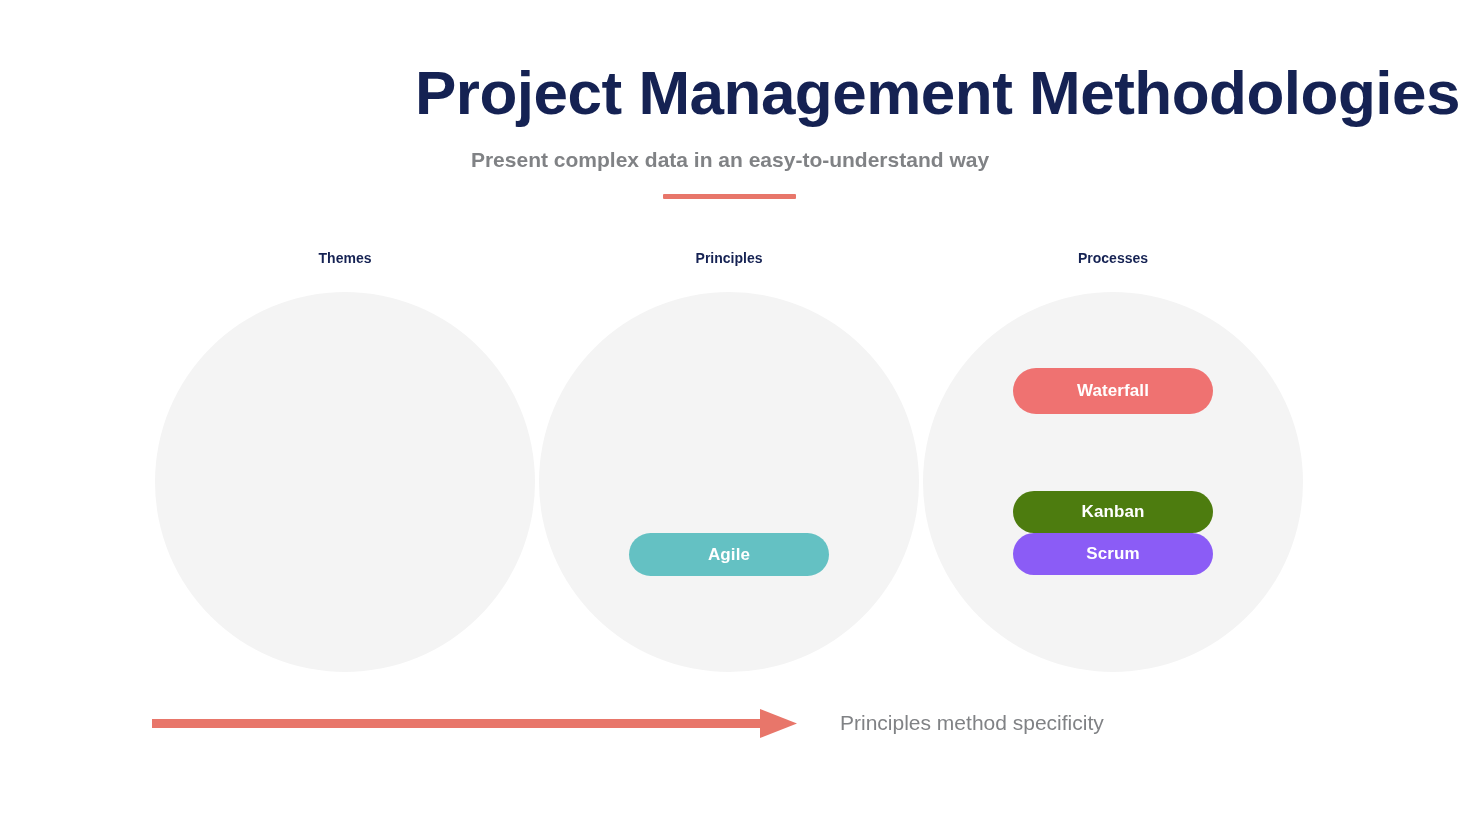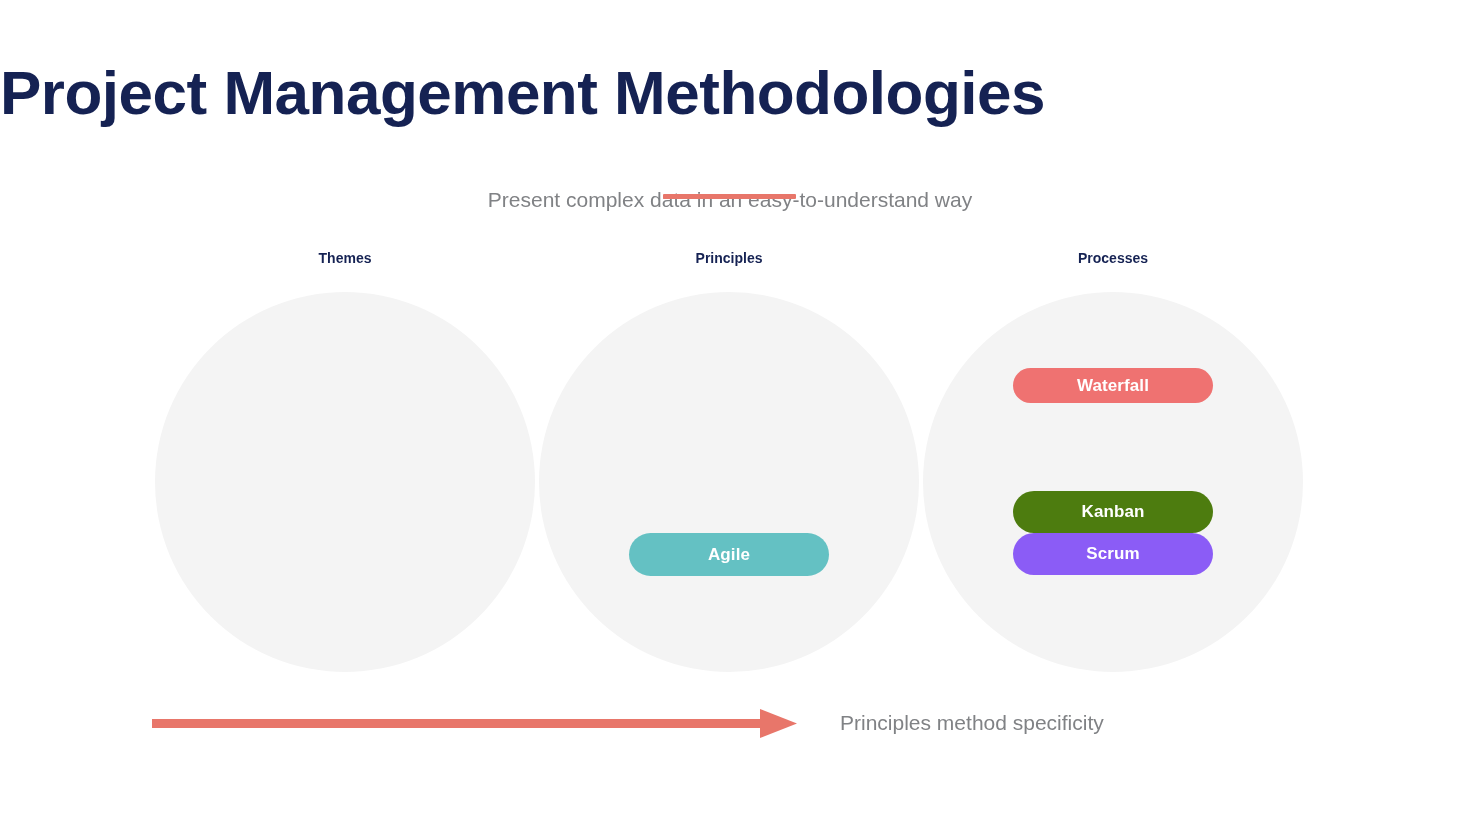--- a/index.html
+++ b/index.html
@@ -22,39 +22,38 @@
     inset: 0;
     background: #ffffff;
   }
 
   
   .title {
     position: absolute;
     top: 58px;
     left: 0;
     width: 1460px;
-    text-align: left;
+    text-align: right;
     font-size: 62px;
     font-weight: 700;
     letter-spacing: -0.5px;
     color: #152253;
     line-height: 1.12;
     white-space: nowrap;
   }
   .subtitle {
     position: absolute;
     top: 146px;
     left: 0;
     width: 1460px;
     text-align: center;
     font-size: 21px;
-    font-weight: 400;
+    font-weight: 700;
     color: #808285;
     line-height: 1.3;
-    margin-top: 40px;
   }
   .accent-rule {
     position: absolute;
     top: 194px;
     left: 663px;
     width: 133px;
     height: 5px;
     background: #e8766a;
     border-radius: 1px;
   }
@@ -120,21 +119,21 @@
     width: 967px;
     height: 45px;
     background: #3fa9e6;
     font-size: 18px;
   }
 
   .pill.waterfall {
     left: 1013px;
     top: 368px;
     width: 200px;
-    height: 35px;
+    height: 46px;
     background: #ef7271;
   }
   .pill.kanban {
     left: 1013px;
     top: 479px;
     width: 200px;
     height: 42px;
     background: #4d7c0f;
     margin-top: 12px;
   }

